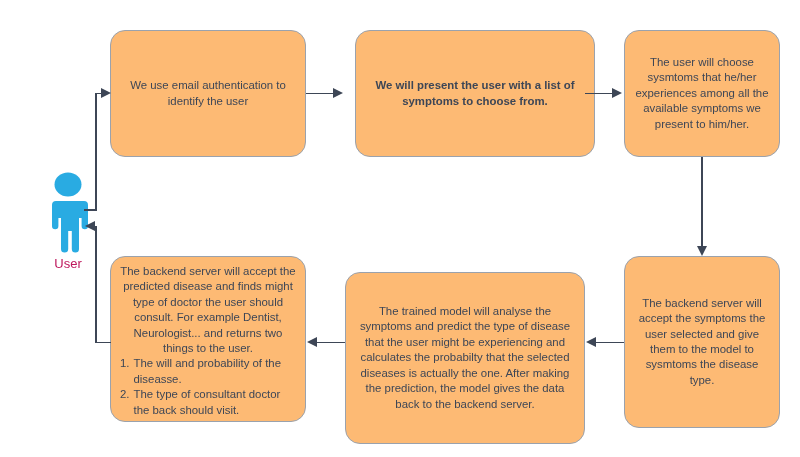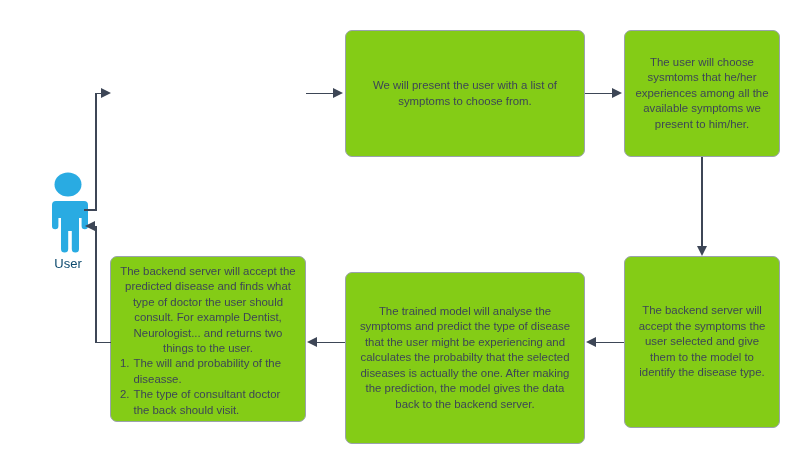--- a/index.html
+++ b/index.html
@@ -12,22 +12,22 @@
     width: 800px;
     height: 457px;
     background: #ffffff;
     font-family: "Liberation Sans", sans-serif;
     overflow: hidden;
   }
   .node {
     position: absolute;
     box-sizing: border-box;
     border: 1.2px solid #9aa2ad;
-    border-radius: 7px;
-    background: #84cc16;
+    border-radius: 15px;
+    background: #fdba74;
     display: flex;
     align-items: center;
     justify-content: center;
     padding: 6px 9px;
   }
   .node-text {
     font-size: 11.4px;
     line-height: 15.4px;
     color: #3d4656;
     text-align: center;
@@ -81,56 +81,59 @@
     border-top: 10px solid #3d4656;
   }
   
   #actor { position: absolute; }
   .actor-label {
     position: absolute;
     left: 0;
     width: 100%;
     text-align: center;
     font-size: 13px;
-    color: #0c4a6e;
+    color: #be185d;
   }
 </style>
 </head>
 <body>
 
 <div id="canvas">
 
   <div id="actor" style="left:40px; top:172px; width:56px; height:105px;">
     <svg width="56" height="82" viewBox="0 0 56 82">
       <ellipse cx="28" cy="12.5" rx="13.5" ry="12" fill="#29ABE2"></ellipse>
       <path d="M12 29 h32 a4 4 0 0 1 4 4 v21 a3.2 3.2 0 0 1 -6.4 0 v-8 h-2.6 v31 a3.6 3.6 0 0 1 -7.2 0 v-18 h-3.6 v18 a3.6 3.6 0 0 1 -7.2 0 v-31 h-2.6 v8 a3.2 3.2 0 0 1 -6.4 0 v-21 a4 4 0 0 1 4 -4 z" fill="#29ABE2"></path>
     </svg>
     <div class="actor-label" style="top:84px;">User</div>
   </div>
 
+  <div class="node" style="left:110px; top:30px; width:196px; height:127px;">
+    <div class="node-text">We use email authentication to identify the user</div>
+  </div>
 
-  <div class="node" style="left:345px; top:30px; width:240px; height:127px;">
+  <div class="node" style="left:355px; top:30px; width:240px; height:127px;font-weight:bold;">
     <div class="node-text">We will present the user with a list of symptoms to choose from.</div>
   </div>
 
   <div class="node" style="left:624px; top:30px; width:156px; height:127px;">
     <div class="node-text">The user will choose sysmtoms that he/her experiences among all the available symptoms we present to him/her.</div>
   </div>
 
   <div class="node" style="left:624px; top:256px; width:156px; height:172px;">
-    <div class="node-text">The backend server will accept the symptoms the user selected and give them to the model to identify the disease type.</div>
+    <div class="node-text">The backend server will accept the symptoms the user selected and give them to the model to sysmtoms the disease type.</div>
   </div>
 
   <div class="node" style="left:345px; top:256px; width:240px; height:172px;margin-top:16px;">
     <div class="node-text">The trained model will analyse the symptoms and predict the type  of disease that the user might be experiencing and calculates the probabilty that the selected diseases is actually the one. After making the prediction, the model gives the data back to the backend server.</div>
   </div>
 
   <div class="node" style="left:110px; top:256px; width:196px; height:166px; align-items:flex-start; padding-top:7px;">
     <div class="node-text">
-      <p>The backend server will accept the predicted disease and finds what type of doctor the user should consult. For example Dentist, Neurologist... and returns two things to the user.</p>
+      <p>The backend server will accept the predicted disease and finds might type of doctor the user should consult. For example Dentist, Neurologist... and returns two things to the user.</p>
       <ul class="numlist">
         <li>
           <span class="num">1.</span>
           <span class="txt">The will and probability  of the diseasse.</span>
         </li>
         <li>
           <span class="num">2.</span>
           <span class="txt"> The type of consultant doctor the back should visit.</span>
         </li>
       </ul>

